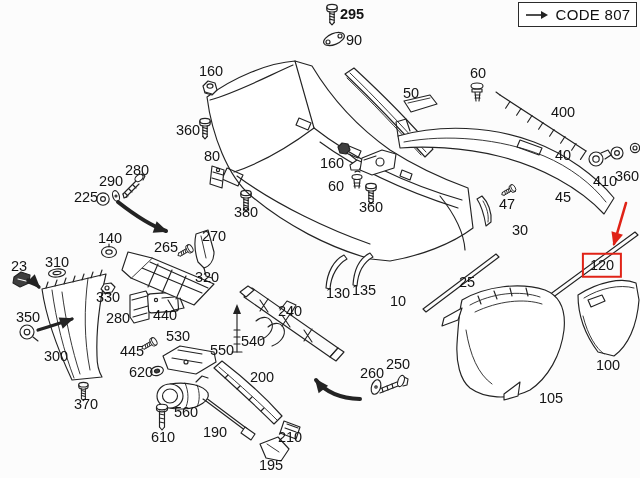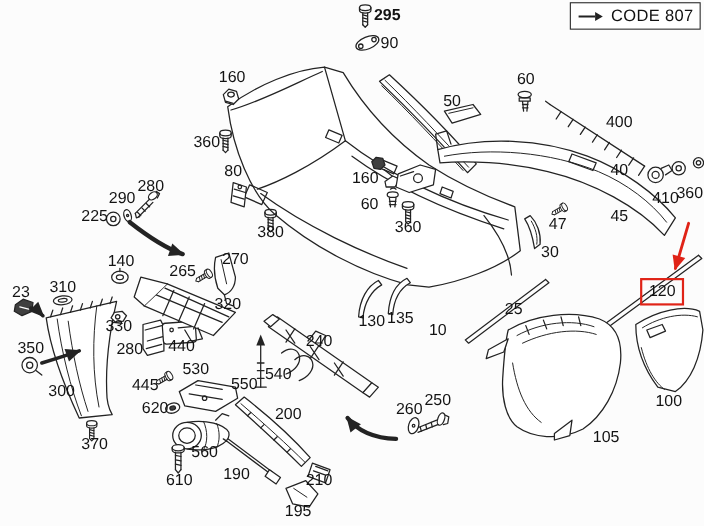--- a/index.html
+++ b/index.html
@@ -354,21 +354,21 @@
       <div class="part-label" style="left: 336px; top: 186px;">60</div>
       <div class="part-label" style="left: 371px; top: 207px;">360</div>
       <div class="part-label" style="left: 411px; top: 82px; margin-top: 11px;">50</div>
       <div class="part-label" style="left: 478px; top: 73px;">60</div>
       <div class="part-label" style="left: 563px; top: 112px;">400</div>
       <div class="part-label" style="left: 563px; top: 155px;">40</div>
       <div class="part-label" style="left: 605px; top: 181px;">410</div>
       <div class="part-label" style="left: 627px; top: 176px;">360</div>
       <div class="part-label" style="left: 563px; top: 197px;">45</div>
       <div class="part-label" style="left: 507px; top: 204px;">47</div>
-      <div class="part-label" style="left: 500px; top: 230px;">30</div>
+      <div class="part-label" style="left: 520px; top: 230px;">30</div>
       <div class="part-label" style="left: 467px; top: 282px;">25</div>
       <div class="part-label highlighted" style="left: 602px; top: 265px;">120</div>
       <div class="part-label" style="left: 608px; top: 365px;">100</div>
       <div class="part-label" style="left: 551px; top: 398px;">105</div>
       <div class="part-label" style="left: 338px; top: 293px;">130</div>
       <div class="part-label" style="left: 364px; top: 290px;">135</div>
       <div class="part-label" style="left: 398px; top: 301px;">10</div>
       <div class="part-label" style="left: 137px; top: 170px;">280</div>
       <div class="part-label" style="left: 111px; top: 181px;">290</div>
       <div class="part-label" style="left: 86px; top: 197px;">225</div>

